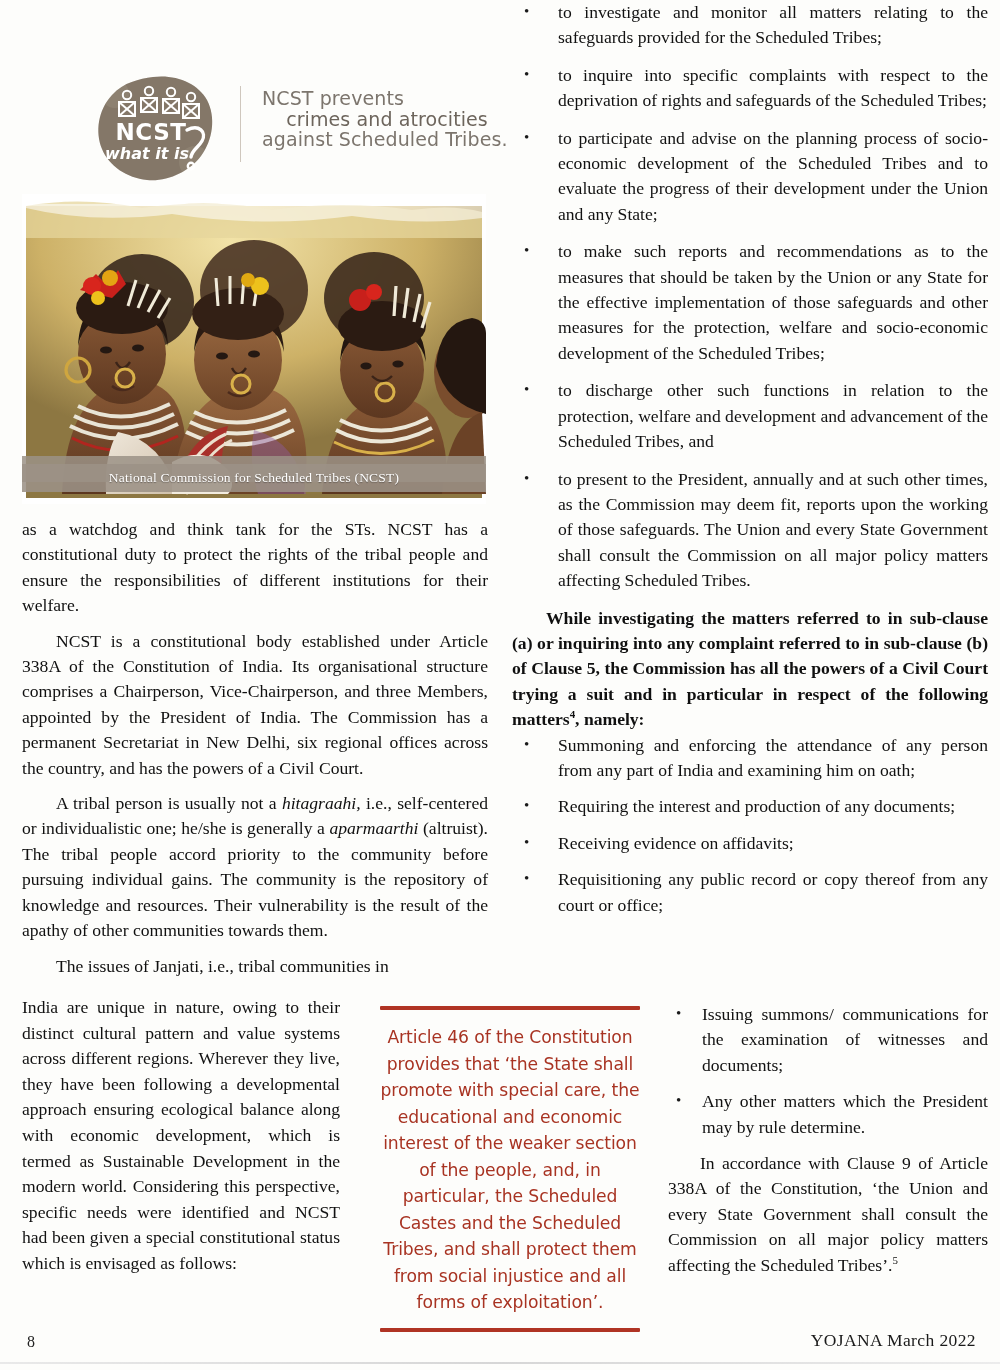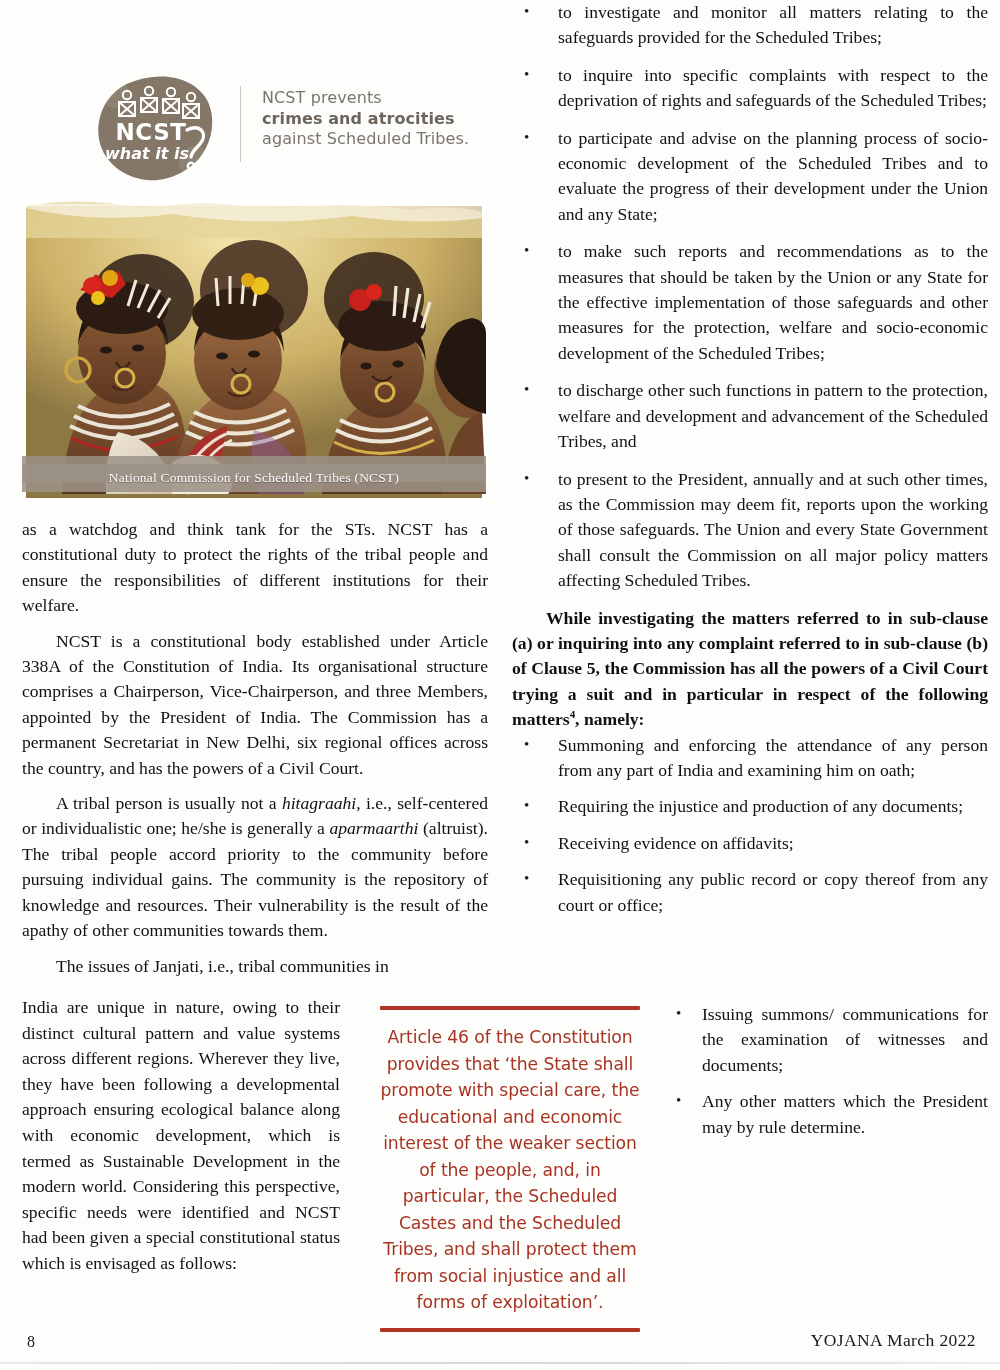--- a/index.html
+++ b/index.html
@@ -57,28 +57,29 @@
     width: 1px;
     height: 76px;
     background: #cfc7bd;
   }
   .mast-text {
     position: absolute;
     left: 240px;
     top: 30px;
     width: 250px;
     font-family: "DejaVu Sans", sans-serif;
-    font-size: 16px;
+    font-size: 19px;
     line-height: 20.5px;
     color: #7c756d;
     letter-spacing: 0.1px;
   }
   .mast-text .strong {
-    font-weight: bold;
+    font-weight: normal;
     color: #6d655c;
+    text-align: center;
   }
 
   
   .photo-wrap {
     position: relative;
     width: 464px;
     height: 310px;
     margin-top: 10px;
     overflow: hidden;
     background: #4c1d95;
@@ -482,40 +483,43 @@
     <div class="pq-rule bottom"></div>
   </div>
 
   <div class="col-right">
 
     <ul class="bullets">
       <li>to investigate and monitor all matters relating to the safeguards provided for the Scheduled Tribes;</li>
       <li>to inquire into specific complaints with respect to the deprivation of rights and safeguards of the Scheduled Tribes;</li>
       <li>to participate and advise on the planning process of socio-economic development of the Scheduled Tribes and to evaluate the progress of their development under the Union and any State;</li>
       <li>to make such reports and recommendations as to the measures that should be taken by the Union or any State for the effective implementation of those safeguards and other measures for the protection, welfare and socio-economic development of the Scheduled Tribes;</li>
-      <li>to discharge other such functions in pattern to the protection, welfare and development and advancement of the Scheduled Tribes, and</li>
+      <li>to discharge other such functions in relation to the protection, welfare and development and advancement of the Scheduled Tribes, and</li>
       <li>to present to the President, annually and at such other times, as the Commission may deem fit, reports upon the working of those safeguards. The Union and every State Government shall consult the Commission on all major policy matters affecting Scheduled Tribes.</li>
     </ul>
 
     <p class="body" style="margin-top:4px;font-weight:bold;">
       <span>While investigating the matters referred to in sub-clause (a) or inquiring into any complaint referred to in sub-clause (b) of Clause 5, the Commission has all the powers of a Civil Court trying a suit and in particular in respect of the following matters</span><sup>4</sup><span>, namely:</span>
     </p>
 
     <ul class="bullets tight bullets-2">
       <li>Summoning and enforcing the attendance of any person from any part of India and examining him on oath;</li>
-      <li>Requiring the injustice and production of any documents;</li>
+      <li>Requiring the interest and production of any documents;</li>
       <li>Receiving evidence on affidavits;</li>
       <li>Requisitioning any public record or copy thereof from any court or office;</li>
     </ul>
   </div>
 
   <div class="right-narrow">
     <ul class="bullets">
       <li>Issuing summons/ communications for the examination of witnesses and documents;</li>
       <li>Any other matters which the President may by rule determine.</li>
     </ul>
+    <p class="body" style="margin-top:6px;">
+      <span>In accordance with Clause 9 of Article 338A of the Constitution, ‘the Union and every State Government shall consult the Commission on all major policy matters affecting the Scheduled Tribes’.</span><sup>5</sup>
+    </p>
   </div>
 
   <div class="footer-page">8</div>
   <div class="footer-brand">YOJANA  March 2022</div>
   <div class="footer-rule"></div>
 
 </div>
 
 </body></html>

